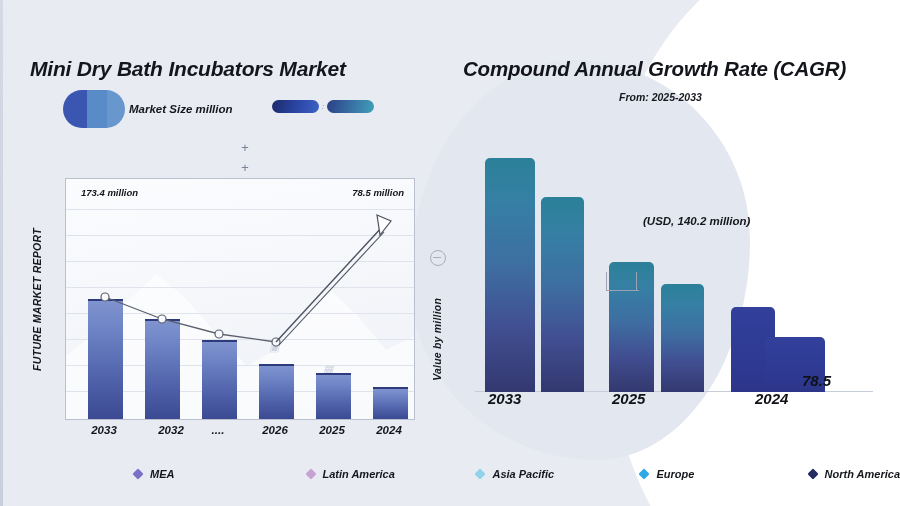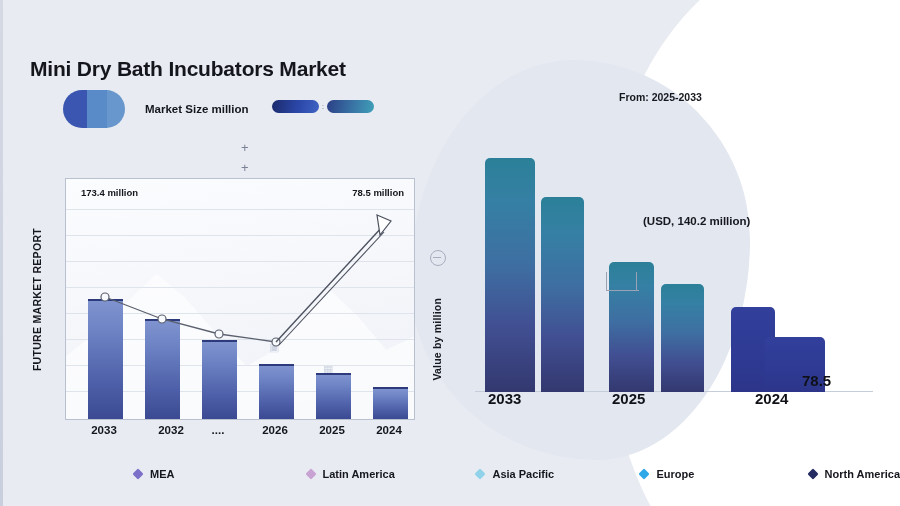--- a/index.html
+++ b/index.html
@@ -6,20 +6,21 @@
   body{
     width:900px;height:506px;overflow:hidden;
     font-family:"Liberation Sans", sans-serif;
     background:#e8ebf2;
     position:relative;
   }
   #root{
     position:absolute;inset:0;
     background:#e8ebf2;
     overflow:hidden;
+    font-style:italic;
   }
   
   .swoosh{
     position:absolute;
     top:-60px; right:-120px;
     width:420px;height:660px;
     background:#ffffff;
     border-radius:50% 0 0 50%/40% 0 0 60%;
     transform:rotate(9deg);
     z-index:0;
@@ -59,21 +60,21 @@
     background:#3a56b0;
     border-radius:19px 0 0 19px;
   }
   .logo-right{
     position:absolute;left:24px;top:0;width:38px;height:38px;
     background:#5b8fc9;
     border-radius:0 19px 19px 0;
     opacity:.92;
   }
   .logo-label{
-    margin-left:20px;font-size:11.5px;font-weight:bold;color:#15171d;
+    margin-left:4px;font-size:11.5px;font-weight:bold;color:#15171d;
     white-space:nowrap;
   }
   .pills{position:absolute;left:272px;top:100px;display:flex;align-items:center;gap:3px;}
   .pill{width:47px;height:13px;border-radius:7px;}
   .pill-a{background:linear-gradient(100deg,#1b2a6b 0%,#2b47a8 55%,#3f63c4 100%);}
   .pill-b{background:linear-gradient(100deg,#2b3f86 0%,#3a79a8 60%,#3fa0b8 100%);}
   .pill-sep{font-size:7px;color:#5c6478;}
 
   .plus1{position:absolute;left:241px;top:140px;font-size:13px;color:#7b8296;}
   .plus2{position:absolute;left:241px;top:160px;font-size:13px;color:#7b8296;}
@@ -250,20 +251,21 @@
 
     <div class="l-xaxis">
       <div class="l-xlab" style="left:17px">2033</div>
       <div class="l-xlab" style="left:84px">2032</div>
       <div class="l-xlab" style="left:131px">....</div>
       <div class="l-xlab" style="left:188px">2026</div>
       <div class="l-xlab" style="left:245px">2025</div>
       <div class="l-xlab" style="left:302px">2024</div>
     </div>
 
+    <div class="r-title">Compound Annual Growth Rate (CAGR)</div>
     <div class="r-sub">From: 2025-2033</div>
 
     <div class="minus-ico"></div>
     <div class="r-ylabel">Value by million</div>
 
     <div class="rchart">
       <div class="rbase"></div>
 
       <div class="rbar grad-teal" style="left:30px;  width:50px;  height:234px;"></div>
       <div class="rbar grad-teal" style="left:86px;  width:43px;  height:195px;"></div>

